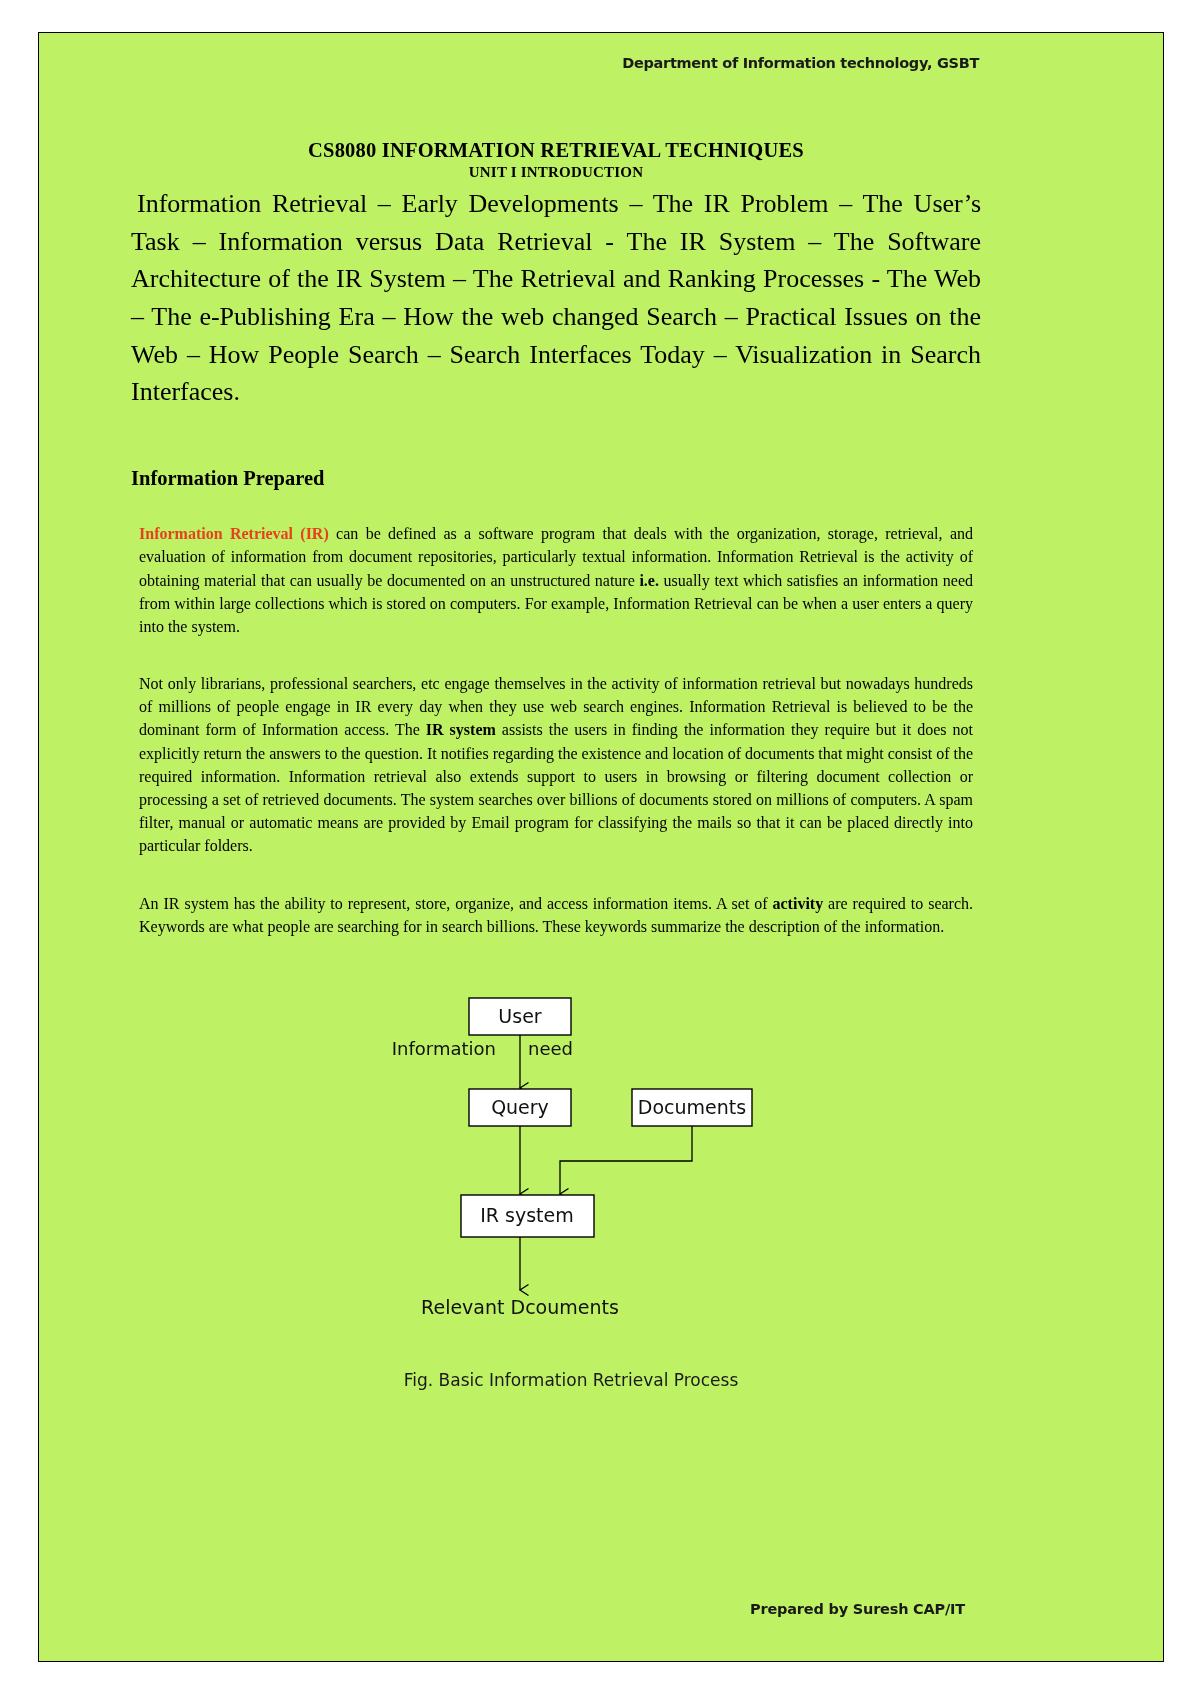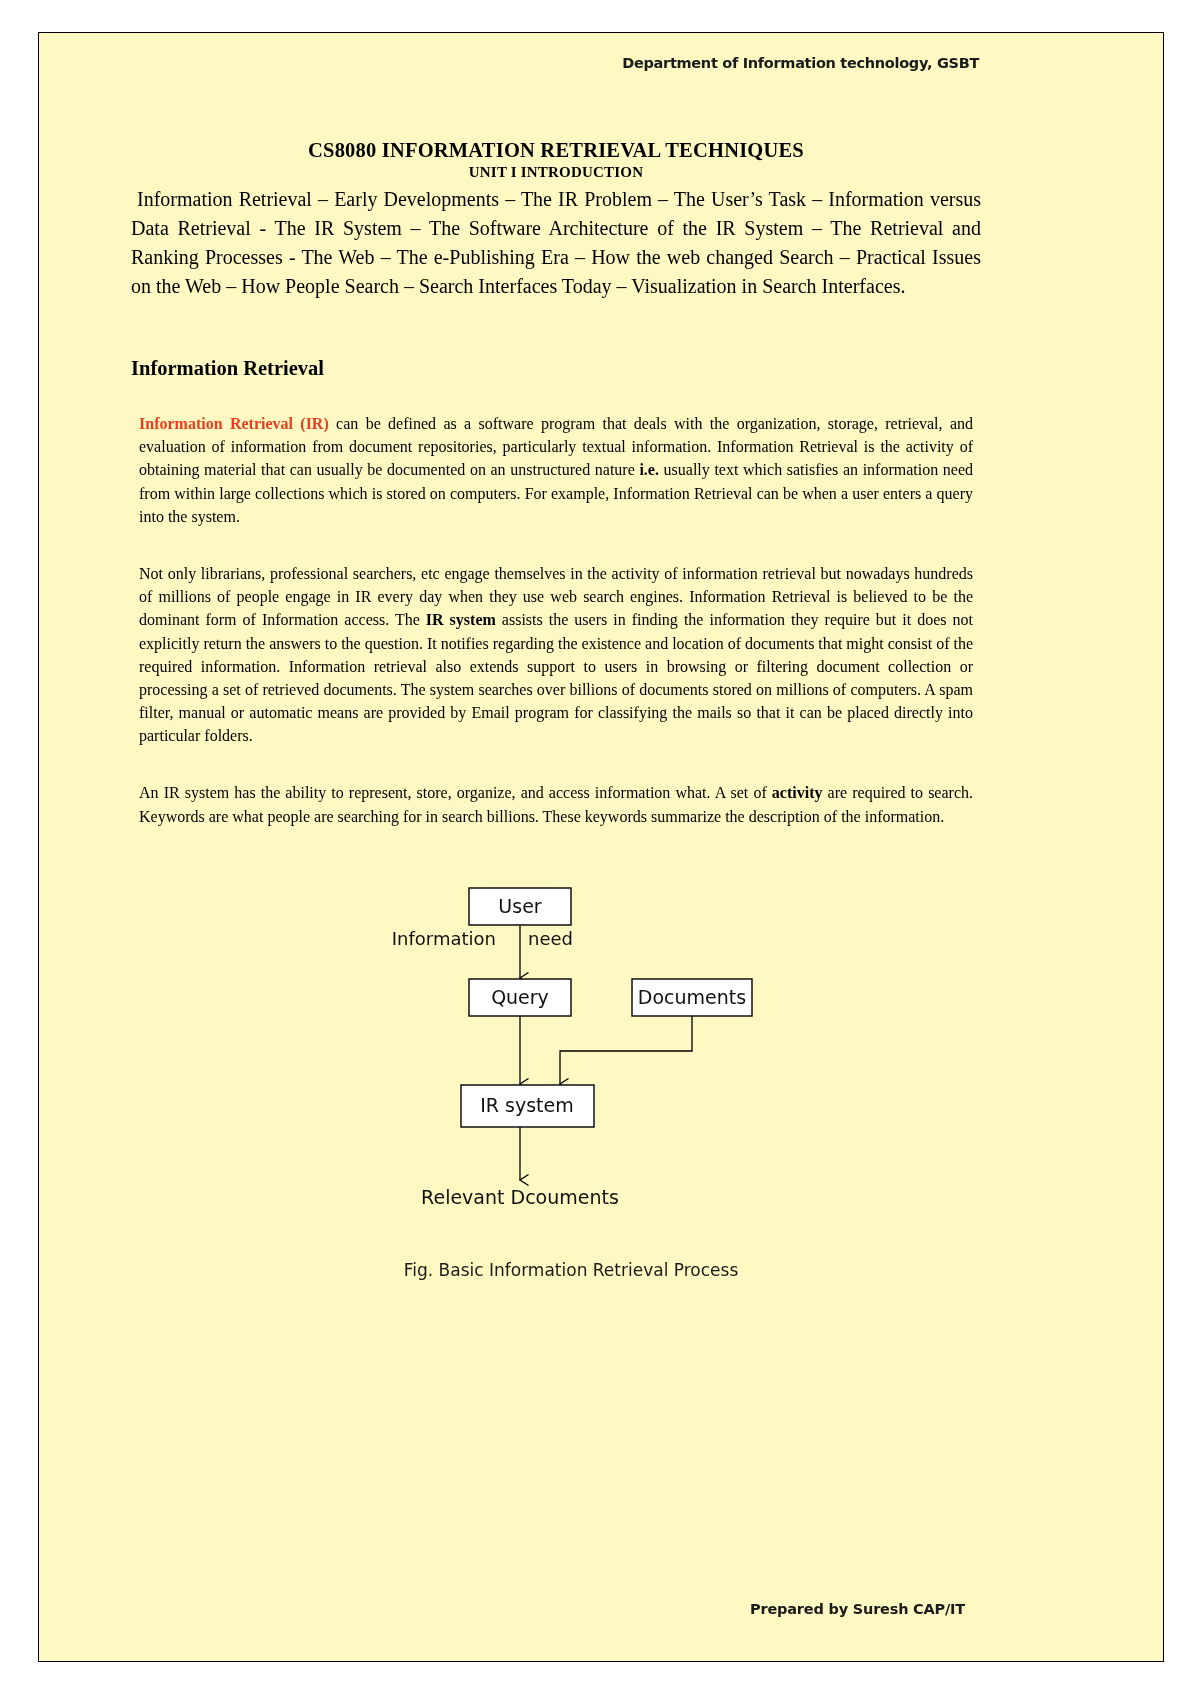--- a/index.html
+++ b/index.html
@@ -17,21 +17,21 @@
   }
 
   
   .page {
     position: absolute;
     left: 38px;
     top: 32px;
     width: 1126px;
     height: 1630px;
     border: 1.5px solid #000000;
-    background: #fef9c3;
+    background: #bef264;
   }
 
   .page-inner {
     position: absolute;
     left: 92px;
     top: 22px;
     width: 850px;
     height: 1580px;
   }
 
@@ -59,21 +59,21 @@
     font-weight: bold;
     font-size: 15px;
     margin-top: 2px;
     letter-spacing: 0.2px;
   }
 
   
   .syllabus {
     text-align: justify;
     text-align-last: left;
-    font-size: 20px;
+    font-size: 26px;
     line-height: 1.45;
     margin-top: 4px;
     text-indent: 6px;
   }
 
   .section-heading {
     font-weight: bold;
     font-size: 20.5px;
     margin-top: 56px;
   }
@@ -131,32 +131,32 @@
 <div class="page">
   <div class="page-inner">
 
     <div class="doc-header">Department of Information technology, GSBT</div>
 
     <div class="doc-title">CS8080 INFORMATION RETRIEVAL TECHNIQUES</div>
     <div class="doc-subtitle">UNIT I INTRODUCTION</div>
 
     <div class="syllabus">Information Retrieval – Early Developments – The IR Problem – The User’s Task – Information versus Data Retrieval - The IR System – The Software Architecture of the IR System – The Retrieval and Ranking Processes - The Web – The e-Publishing Era – How the web changed Search – Practical Issues on the Web – How People Search – Search Interfaces Today – Visualization in Search Interfaces.</div>
 
-    <div class="section-heading">Information Retrieval</div>
+    <div class="section-heading">Information Prepared</div>
 
     <p class="body gap-md">
       <span class="accent">Information Retrieval (IR)</span><span> can be defined as a software program that deals with the organization, storage, retrieval, and evaluation of information from document repositories, particularly textual information. Information Retrieval is the activity of obtaining material that can usually be documented on an unstructured nature </span><span class="bold">i.e.</span><span> usually text which satisfies an information need from within large collections which is stored on computers. For example, Information Retrieval can be when a user enters a query into the system.</span>
     </p>
 
     <p class="body gap-lg">
       <span>Not only librarians, professional searchers, etc engage themselves in the activity of information retrieval but nowadays hundreds of millions of people engage in IR every day when they use web search engines. Information Retrieval is believed to be the dominant form of Information access. The </span><span class="bold">IR system</span><span> assists the users in finding the information they require but it does not explicitly return the answers to the question. It notifies regarding the existence and location of documents that might consist of the required information. Information retrieval also extends support to users in browsing or filtering document collection or processing a set of retrieved documents. The system searches over billions of documents stored on millions of computers. A spam filter, manual or automatic means are provided by Email program for classifying the mails so that it can be placed directly into particular folders.</span>
     </p>
 
     <p class="body gap-lg">
-      <span>An IR system has the ability to represent, store, organize, and access information what. A set of </span><span class="bold">activity</span><span> are required to search. Keywords are what people are searching for in search billions. These keywords summarize the description of the information.</span>
+      <span>An IR system has the ability to represent, store, organize, and access information items. A set of </span><span class="bold">activity</span><span> are required to search. Keywords are what people are searching for in search billions. These keywords summarize the description of the information.</span>
     </p>
 
     <div class="figure">
       <svg width="850" height="380" viewBox="0 0 850 380">
         <defs>
           <marker id="ohead" markerWidth="16" markerHeight="16" refX="7" refY="11.5" orient="auto" markerUnits="userSpaceOnUse">
             <path d="M1.5,3 L7,11.5 L12.5,3" fill="none" stroke="#000" stroke-width="1.3"></path>
           </marker>
         </defs>
 

